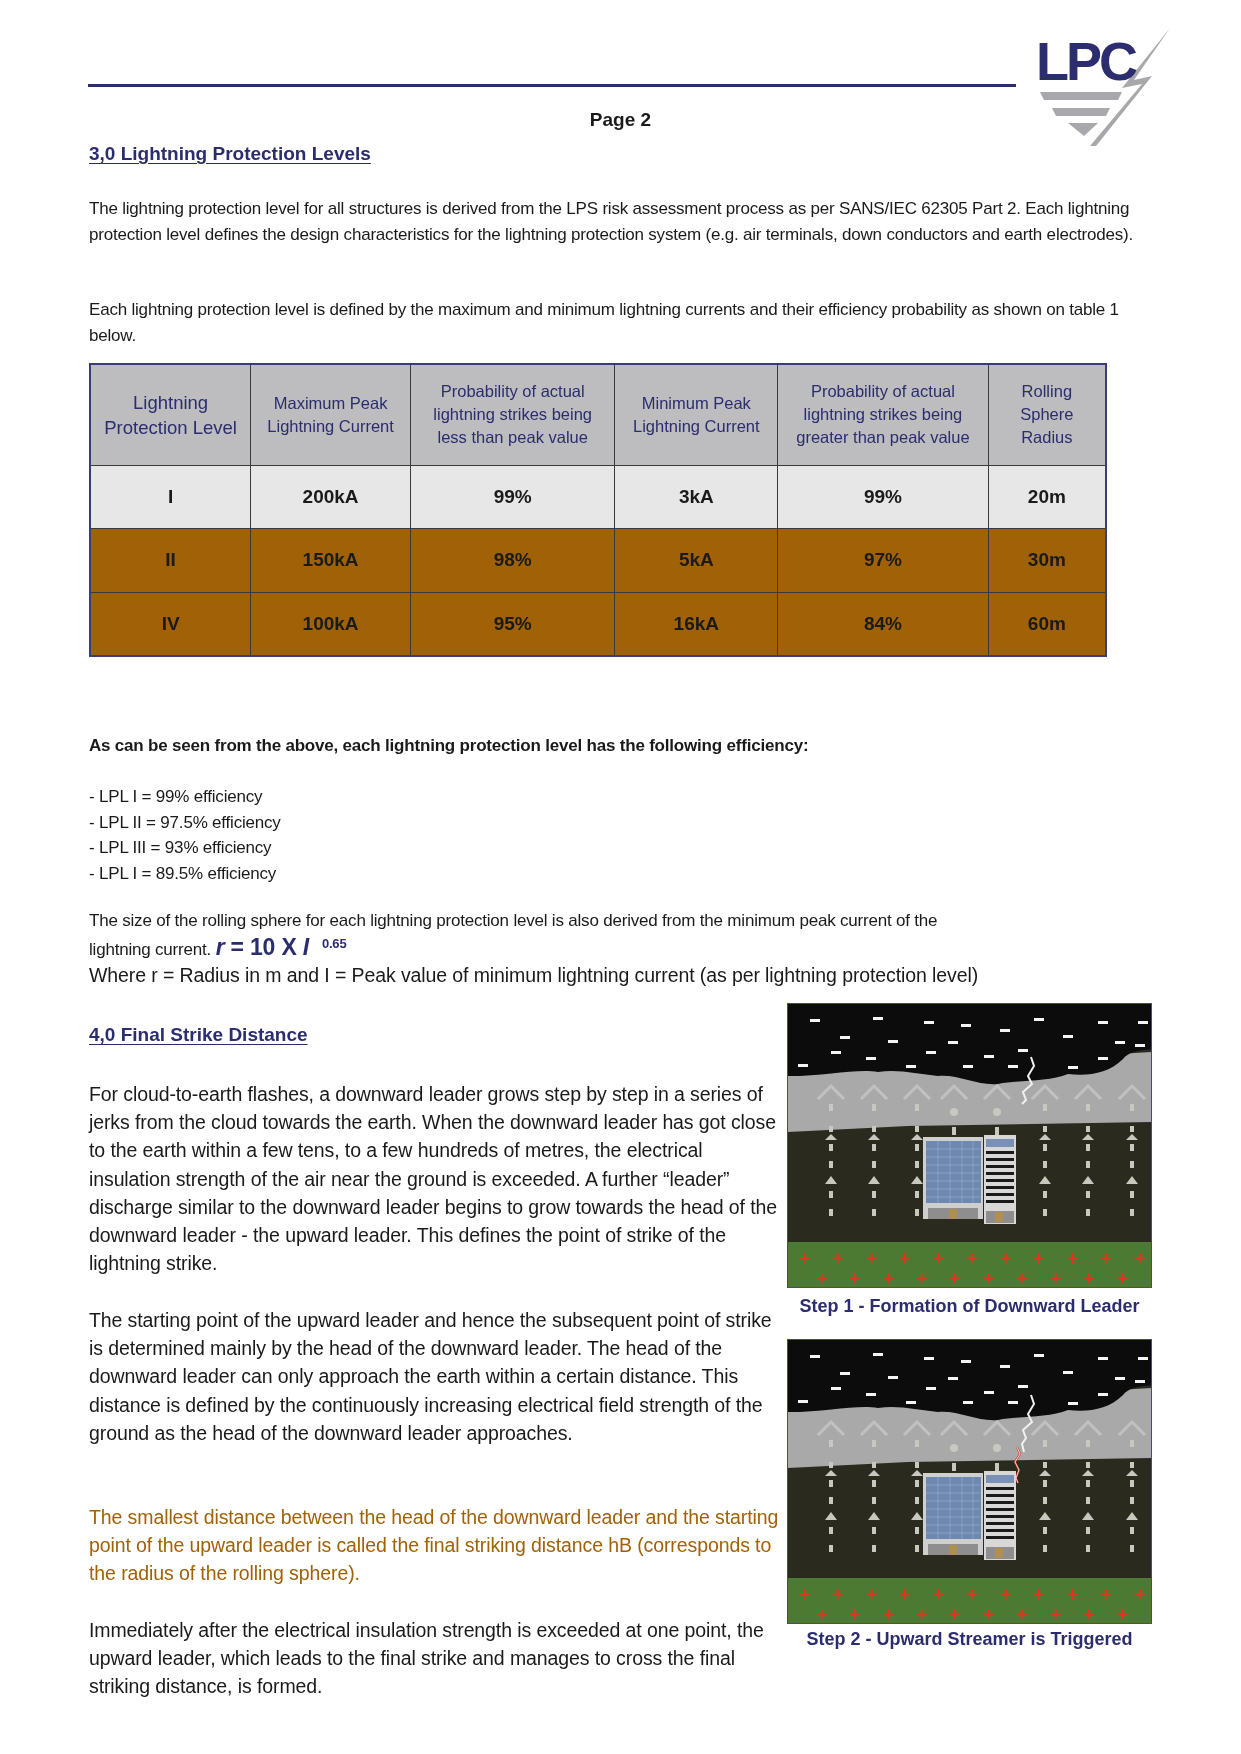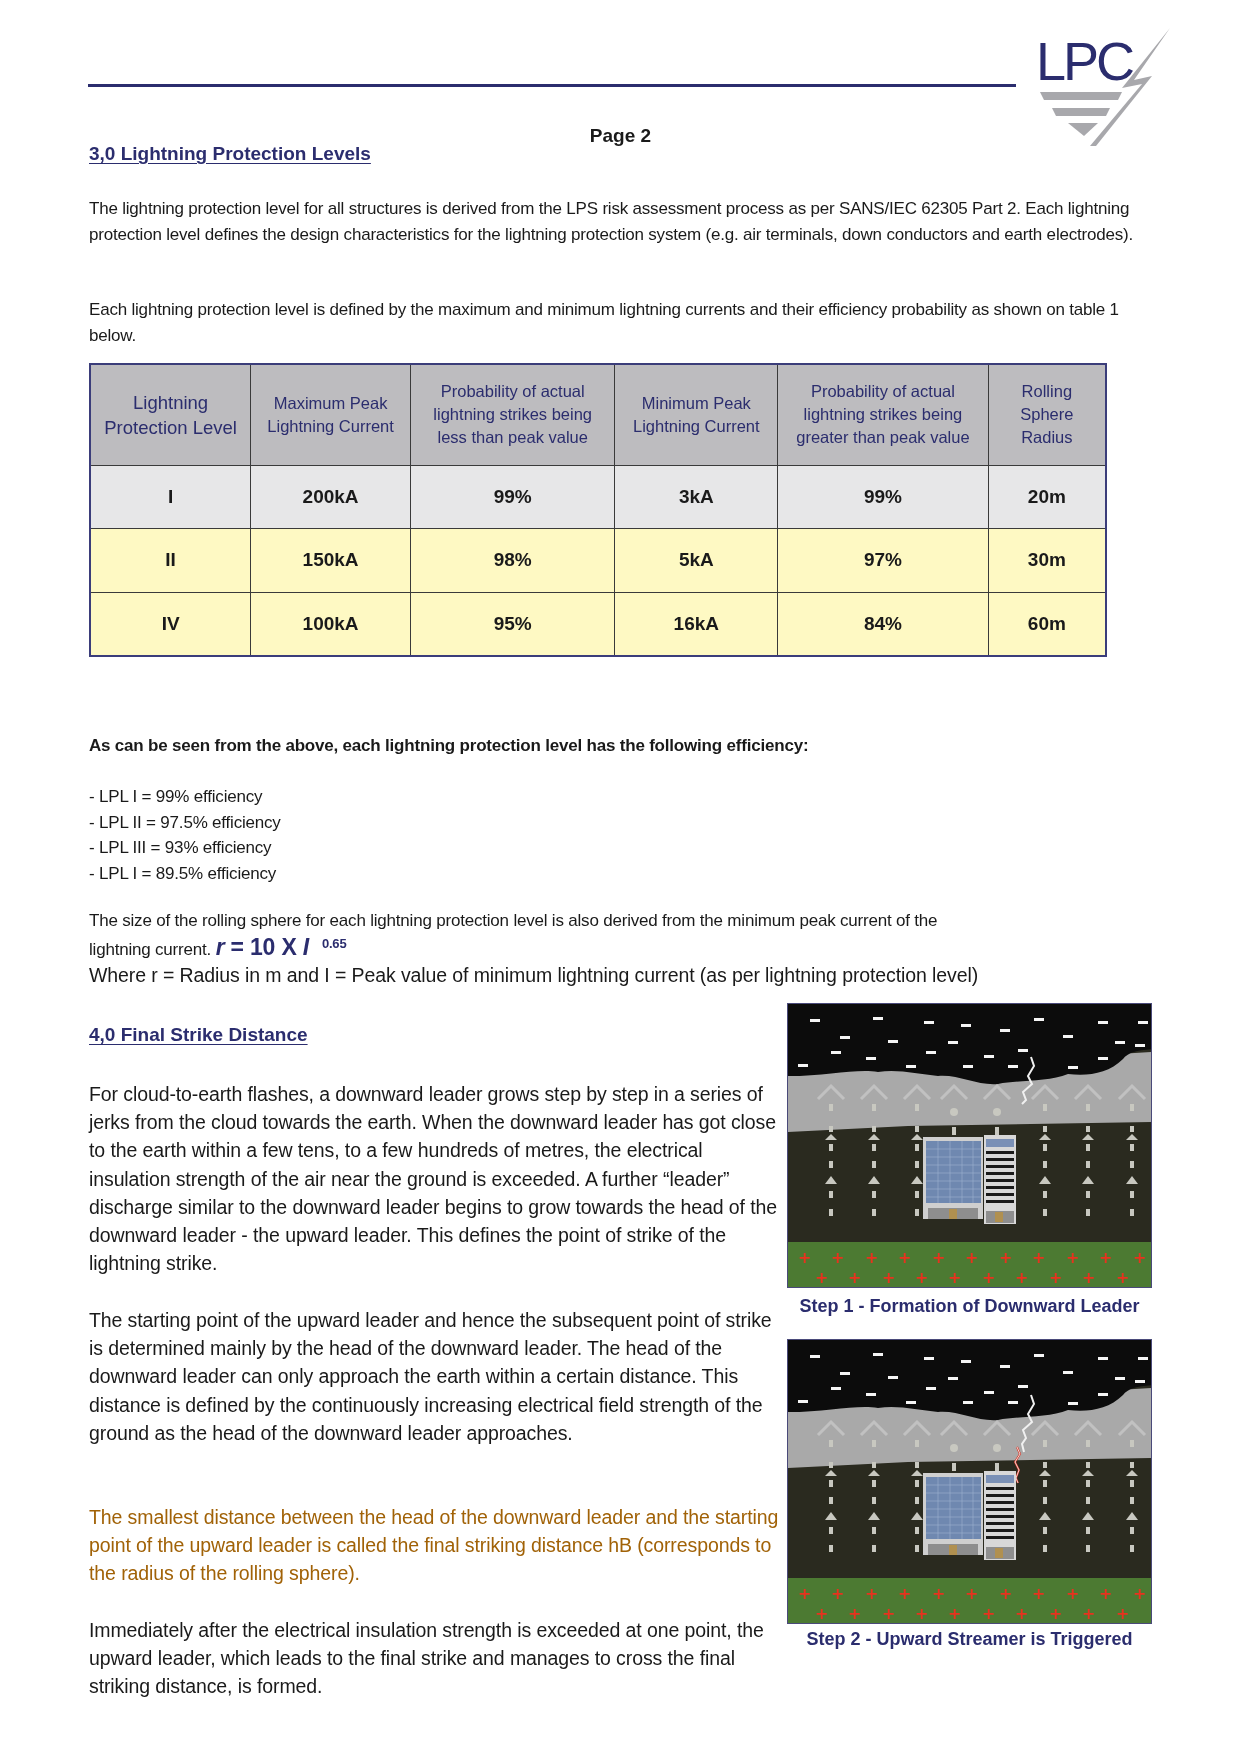--- a/index.html
+++ b/index.html
@@ -1,32 +1,32 @@
 <!DOCTYPE html>
 <html><head>
 <meta charset="utf-8">
 <style>
   * { box-sizing: border-box; margin: 0; padding: 0; }
   html, body { width: 1241px; height: 1754px; background: #ffffff; overflow: hidden; }
   body { position: relative; font-family: "Liberation Sans", sans-serif; color: #1a1a1a; }
   .abs { position: absolute; }
   .header-rule { left: 88px; top: 84px; width: 928px; height: 3px; background: #2b2d6e; }
   .logo { left: 1030px; top: 28px; width: 150px; height: 118px; }
-  .page-num { left: 0; width: 1241px; top: 109px; text-align: center; font-size: 19px; font-weight: bold; color: #1a1a1a; margin-top: 16px; }
+  .page-num { left: 0; width: 1241px; top: 109px; text-align: center; font-size: 19px; font-weight: bold; color: #1a1a1a; }
   .heading { font-size: 19px; font-weight: bold; color: #2b2d6e; text-decoration: underline; text-underline-offset: 3px; }
   .body-text { font-size: 17px; line-height: 25.5px; color: #1a1a1a; letter-spacing: -0.2px; }
   .body-lg { font-size: 19.5px; line-height: 28.2px; color: #1a1a1a; letter-spacing: -0.1px; }
   .blue-text { color: #a16207; }
   table.lpl { position: absolute; left: 89px; top: 363px; width: 1018px; border-collapse: collapse; border: 2.5px solid #3b3d7a; }
   table.lpl th, table.lpl td { border: 1.5px solid #3a3a3a; text-align: center; vertical-align: middle; }
   table.lpl th { background: #bdbcbf; color: #2b2d6e; font-weight: normal; font-size: 16.5px; line-height: 23px; height: 101px; padding: 4px 6px; }
   table.lpl th.first { font-size: 18.5px; line-height: 25px; }
   table.lpl td { font-size: 19px; font-weight: bold; color: #1a1a1a; height: 63.5px; }
   table.lpl tr.light td { background: #e7e7e8; }
-  table.lpl tr.dark td { background: #fef9c3; }
+  table.lpl tr.dark td { background: #a16207; }
   .formula { color: #2b2d6e; font-weight: bold; font-size: 23px; }
   .formula i { font-style: italic; }
   .formula sup { font-size: 13px; position: relative; top: -4px; margin-left: 13px; vertical-align: top; }
   .illus { left: 787px; width: 365px; height: 285px; border: 1.5px solid #4a4a7a; overflow: hidden; }
   .caption { width: 365px; left: 787px; text-align: center; font-size: 18px; font-weight: bold; color: #2b2d6e; }
   ul.eff { list-style: none; }
 </style>
 </head>
 <body>
 
@@ -34,21 +34,21 @@
 
 <div class="abs logo">
   <svg width="150" height="118" viewBox="0 0 150 118">
 
     <polygon points="140,0 92,60 112,56 60,118 66,118 122,48 104,52" fill="#a8a8ac"></polygon>
 
     <polygon points="10,64 92,64 88,72 14,72" fill="#a8a8ac"></polygon>
     <polygon points="22,80 80,80 76,88 26,88" fill="#a8a8ac"></polygon>
     <polygon points="38,95 68,95 54,108" fill="#a8a8ac"></polygon>
   </svg>
-  <span class="abs" style="left:6px; top:6px; font-family:'Liberation Sans',sans-serif; font-weight:normal; font-size:54px; color:#2b2d6e; letter-spacing:-3px; line-height:54px;">LPC</span>
+  <span class="abs" style="left:6px; top:6px; font-family:'Liberation Sans',sans-serif; font-weight:bold; font-size:54px; color:#2b2d6e; letter-spacing:-3px; line-height:54px;">LPC</span>
 </div>
 
 <div class="abs page-num">Page 2</div>
 
 <div class="abs heading" style="left:89px; top:143px;">3,0 Lightning Protection Levels</div>
 
 <div class="abs body-text" style="left:89px; top:196px; width:1080px;">The lightning protection level for all structures is derived from the LPS risk assessment process as per SANS/IEC 62305 Part 2. Each lightning protection level defines the design characteristics for the lightning protection system (e.g. air terminals, down conductors and earth electrodes).</div>
 
 <div class="abs body-text" style="left:89px; top:297px; width:1080px;">Each lightning protection level is defined by the maximum and minimum lightning currents and their efficiency probability as shown on table 1 below.</div>
 

